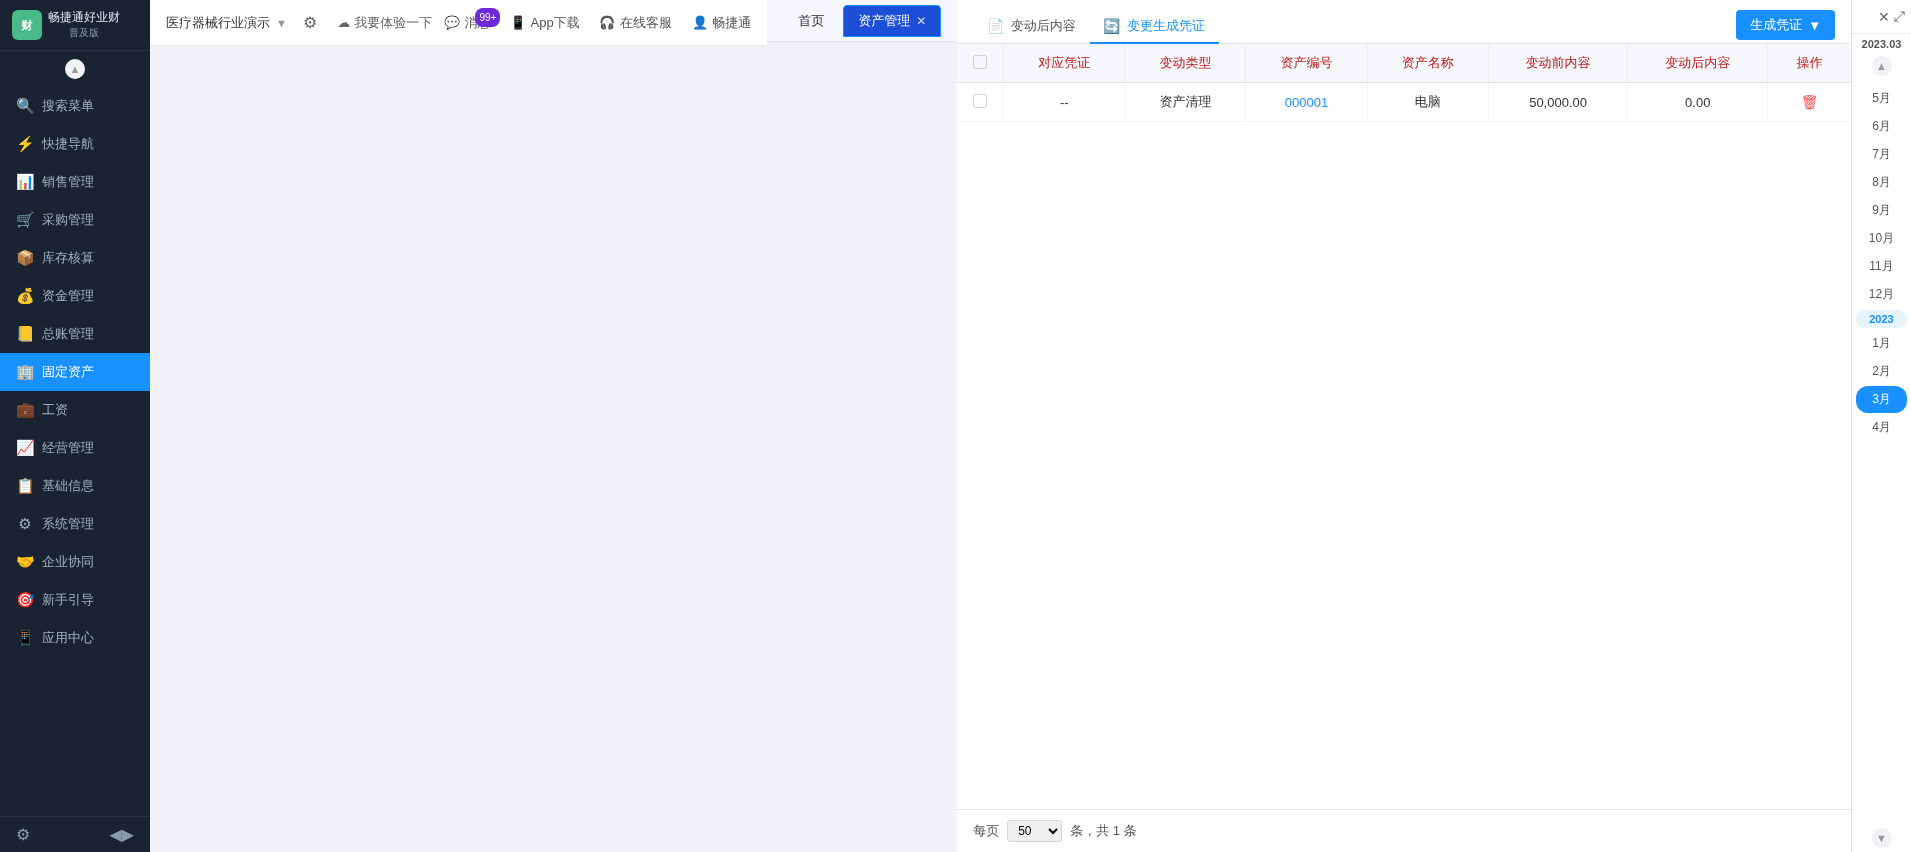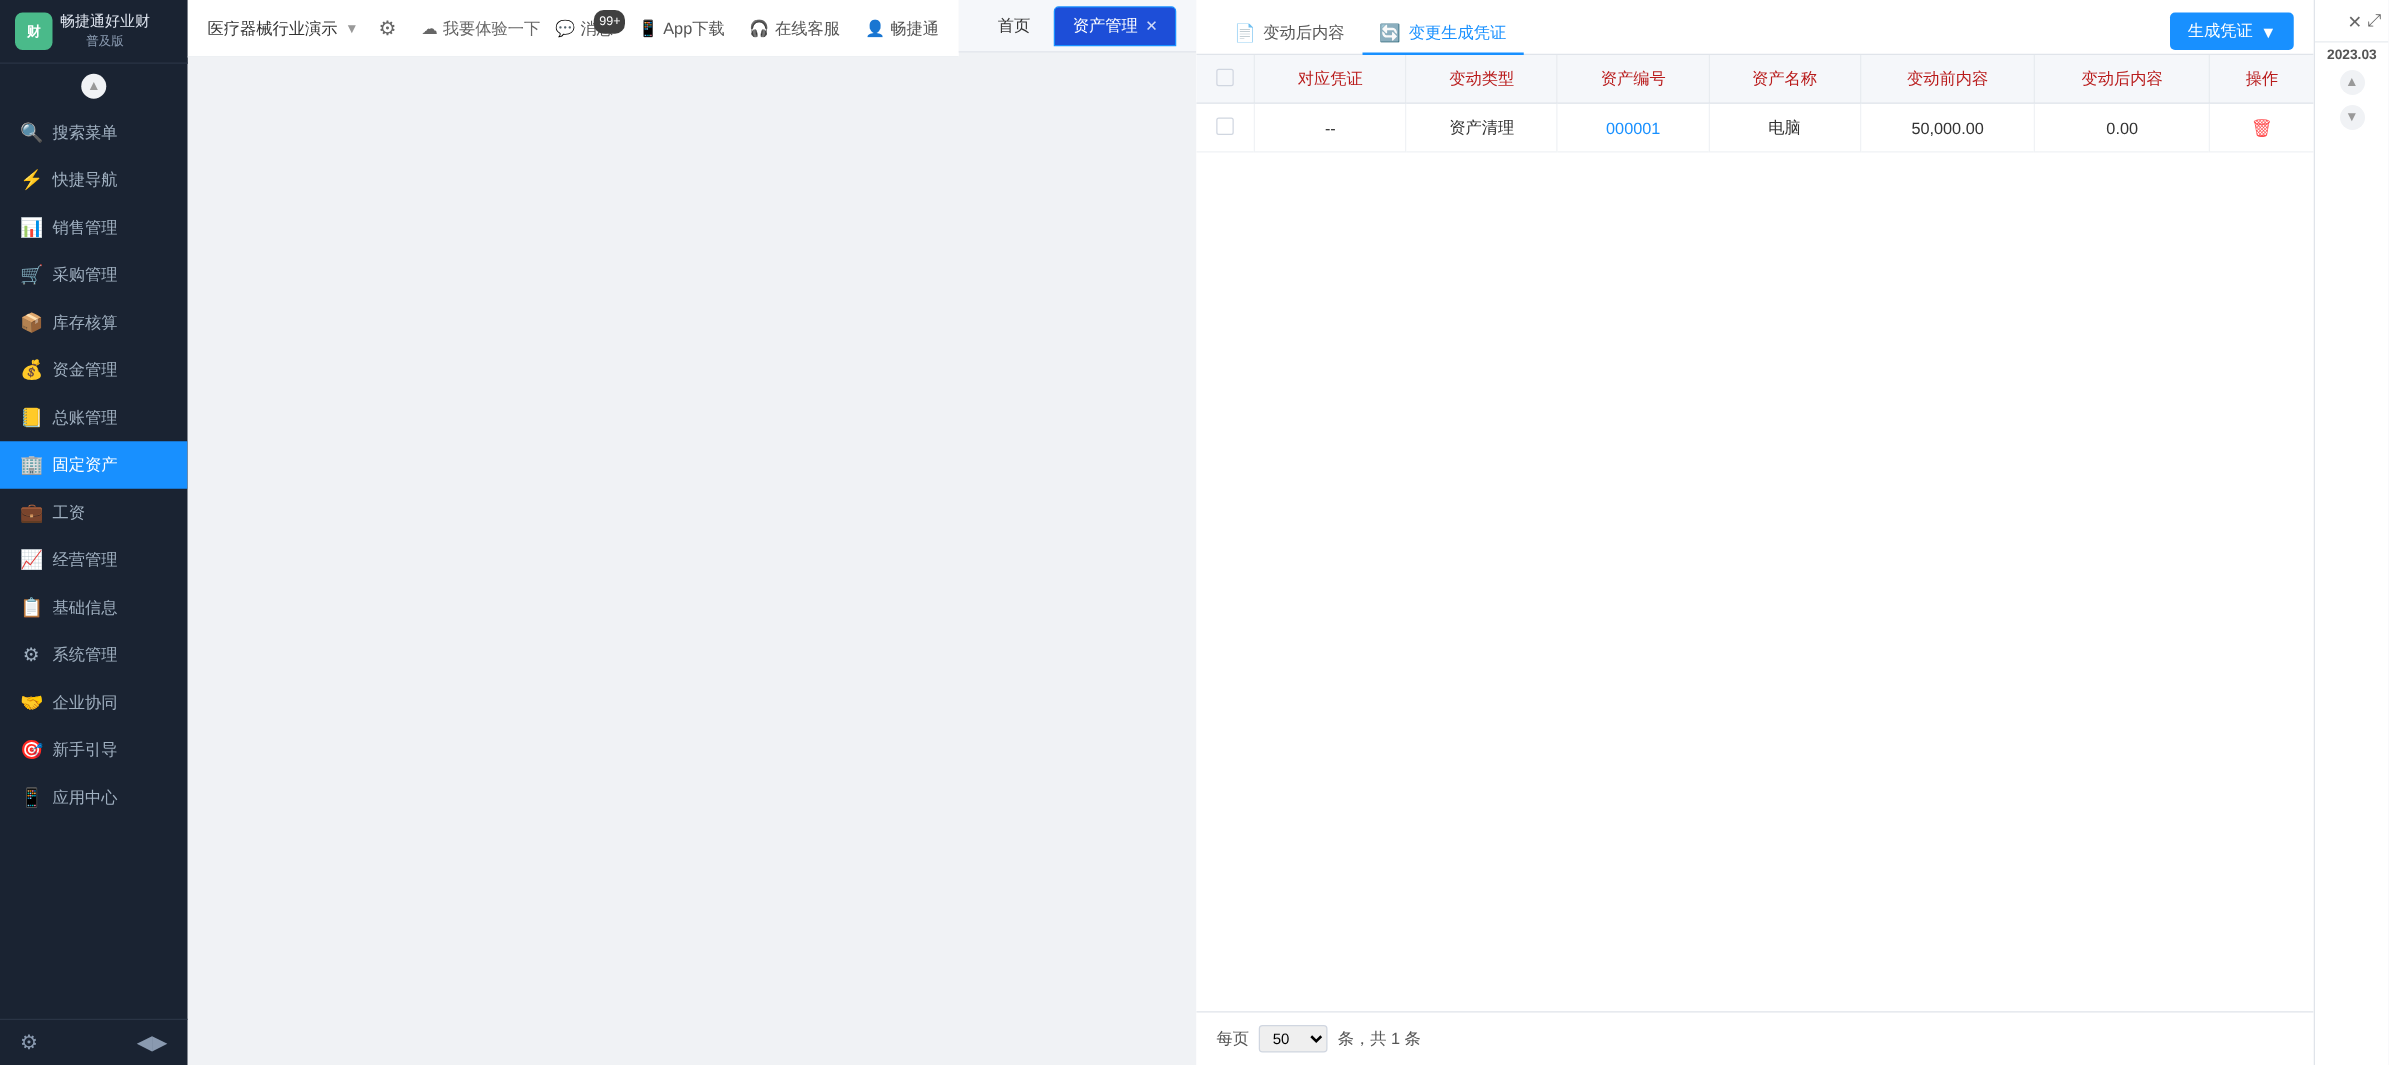--- a/index.html
+++ b/index.html
@@ -99,21 +99,21 @@
       margin-left: auto;
       display: flex;
       align-items: center;
       gap: 20px;
     }
     .header-action {
       display: flex; align-items: center; gap: 4px;
       color: #555; font-size: 13px; cursor: pointer; position: relative;
     }
     .badge {
-      background: #404040;
+      background: #6d28d9;
       color: white;
       font-size: 10px;
       padding: 4px 4px;
       border-radius: 8px;
       position: absolute;
       top: -6px; right: -10px;
     }
 
     
     .nav-tabs {
@@ -550,18 +550,35 @@
     <div class="right-panel">
       <div class="right-panel-header">
         <span class="panel-close-btn">✕</span>
         <span class="panel-expand-btn">⤢</span>
       </div>
 
       <div style="text-align:center;padding:4px 4px 2px;font-size:11px;color:#555;font-weight:700;">2023.03</div>
 
       <div class="date-nav-up" style="margin:4px auto;">▲</div>
 
+      <div class="date-list">
+        <div class="date-month">5月</div>
+        <div class="date-month">6月</div>
+        <div class="date-month">7月</div>
+        <div class="date-month">8月</div>
+        <div class="date-month">9月</div>
+        <div class="date-month">10月</div>
+        <div class="date-month">11月</div>
+        <div class="date-month">12月</div>
+
+        <div class="date-year" style="color:#1890ff;font-weight:bold;background:#e6f4ff;border-radius:10px;margin:2px 4px;padding:3px 6px;">2023</div>
+
+        <div class="date-month">1月</div>
+        <div class="date-month">2月</div>
+        <div class="date-month active">3月</div>
+        <div class="date-month">4月</div>
+      </div>
 
       <div class="date-nav-down" style="margin:4px auto;">▼</div>
     </div>
   </div>
 
 </div>
 
 </body></html>

